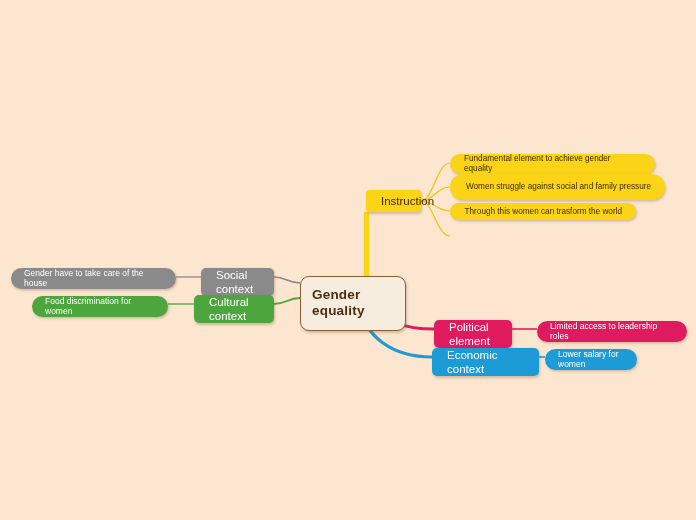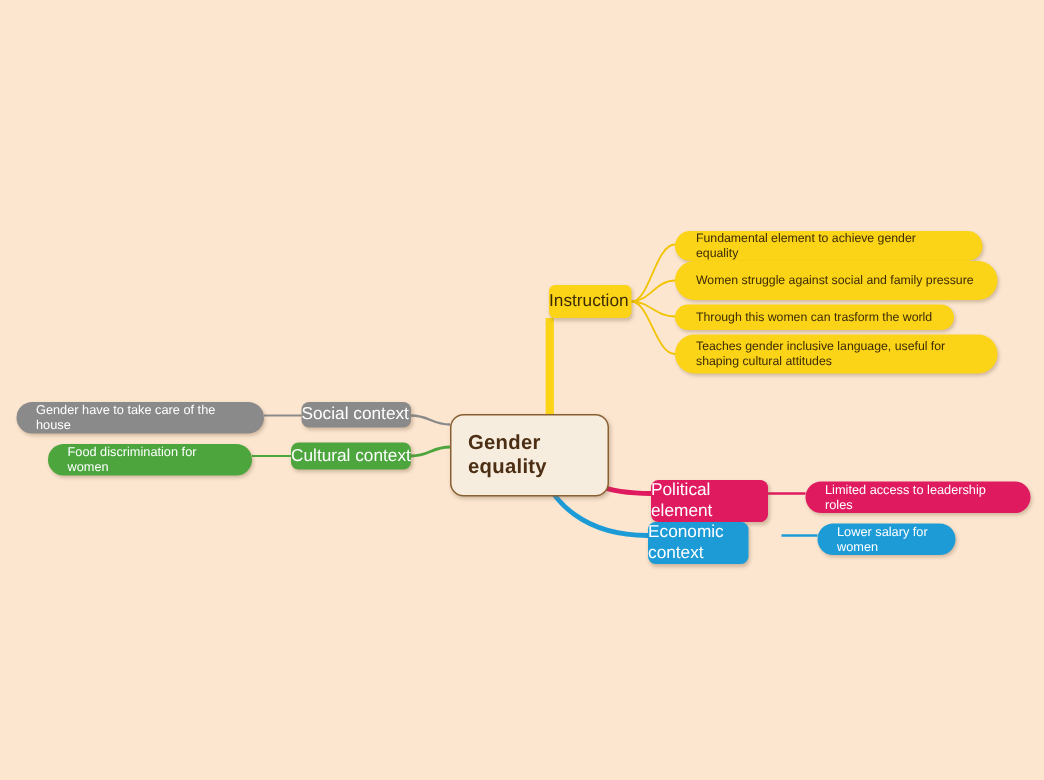--- a/index.html
+++ b/index.html
@@ -48,35 +48,36 @@
     padding: 10px 11px;
     box-shadow: 1px 1.5px 2.5px rgba(120, 90, 60, .30);
     letter-spacing: .2px;
   }
 
   
   .node-branch {
     border-radius: 5px;
     color: #ffffff;
     font-size: 11.5px;
-    padding: 0 0;
+    padding: 0 15px;
     box-shadow: 1px 1.5px 2.5px rgba(120, 90, 60, .32);
   }
   .node-branch.instruction {
     color: #3d2b06;
     border-radius: 4px;
   }
 
   
   .node-leaf {
     border-radius: 40px;
     color: #ffffff;
     font-size: 8.5px;
     padding: 0 13px;
     box-shadow: 1px 1.5px 2.5px rgba(120, 90, 60, .32);
+    justify-content: flex-end;
   }
   .node-leaf.yellow {
     color: #3d2b06;
     font-size: 8.2px;
     padding: 0 14px;
   }
   .node-leaf.multiline {
     align-items: center;
   }
 </style>
@@ -120,23 +121,20 @@
   </div>
   <div class="node node-leaf yellow" id="leaf-instruction-0" style="left: 450px; top: 154px; width: 205px; min-height: 17px; background: rgb(251, 212, 23);">
     <span>Fundamental element to achieve gender equality</span>
   </div>
   <div class="node node-leaf yellow multiline" id="leaf-instruction-1" style="left: 450px; top: 174px; width: 215px; min-height: 26px; background: rgb(251, 212, 23);">
     <span>Women struggle against social and family pressure</span>
   </div>
   <div class="node node-leaf yellow" id="leaf-instruction-2" style="left: 450px; top: 203px; width: 186px; min-height: 17px; background: rgb(251, 212, 23);">
     <span>Through this women can trasform the world</span>
   </div>
-  <div class="node node-leaf yellow multiline" id="leaf-instruction-3" style="left: 450px; top: 223px; width: 215px; min-height: 26px; background: rgb(251, 212, 23);">
-    <span>Teaches gender inclusive language, useful for shaping cultural attitudes</span>
-  </div>
 
   <div class="node node-branch" id="branch-social" style="left: 201px; top: 268px; width: 73px; min-height: 17px; background: rgb(138, 138, 138); color: rgb(255, 255, 255);">
     <span>Social context</span>
   </div>
   <div class="node node-leaf" id="leaf-social-0" style="left: 11px; top: 268px; width: 165px; min-height: 17px; background: rgb(138, 138, 138); color: rgb(255, 255, 255);">
     <span>Gender have to take care of the house</span>
   </div>
 
   <div class="node node-branch" id="branch-cultural" style="left: 194px; top: 295px; width: 80px; min-height: 18px; background: rgb(76, 166, 61); color: rgb(255, 255, 255);">
     <span>Cultural context</span>
@@ -145,20 +143,20 @@
     <span>Food discrimination for women</span>
   </div>
 
   <div class="node node-branch" id="branch-political" style="left: 434px; top: 320px; width: 78px; min-height: 18px; background: rgb(224, 26, 95); color: rgb(255, 255, 255);">
     <span>Political element</span>
   </div>
   <div class="node node-leaf" id="leaf-political-0" style="left: 537px; top: 321px; width: 150px; min-height: 17px; background: rgb(224, 26, 95); color: rgb(255, 255, 255);">
     <span>Limited access to leadership roles</span>
   </div>
 
-  <div class="node node-branch" id="branch-economic" style="left: 432px; top: 348px; width: 67px; min-height: 18px; background: rgb(29, 155, 215); color: rgb(255, 255, 255);">
+  <div class="node node-branch" id="branch-economic" style="left: 432px; top: 348px; width: 107px; min-height: 18px; background: rgb(29, 155, 215); color: rgb(255, 255, 255);">
     <span>Economic context</span>
   </div>
   <div class="node node-leaf" id="leaf-economic-0" style="left: 545px; top: 349px; width: 92px; min-height: 17px; background: rgb(29, 155, 215); color: rgb(255, 255, 255);">
     <span>Lower salary for women</span>
   </div>
 
 </div>
 
 </body></html>

